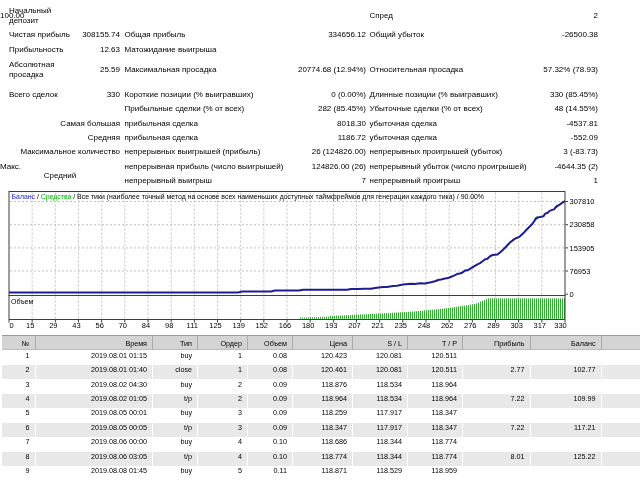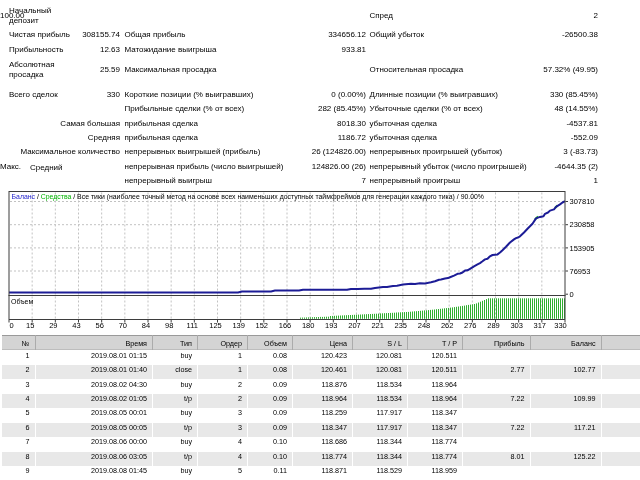--- a/index.html
+++ b/index.html
@@ -22,26 +22,26 @@
 <div style="position:absolute;left:400px;width:198px;top:11.15px;text-align:right;">2</div>
 <div style="position:absolute;left:9px;top:30.2px;">Чистая прибыль</div>
 <div style="position:absolute;left:0;width:120px;top:30.2px;text-align:right;">308155.74</div>
 <div style="position:absolute;left:124.5px;top:30.2px;">Общая прибыль</div>
 <div style="position:absolute;left:150px;width:216px;top:30.2px;text-align:right;">334656.12</div>
 <div style="position:absolute;left:369.5px;top:30.2px;">Общий убыток</div>
 <div style="position:absolute;left:400px;width:198px;top:30.2px;text-align:right;">-26500.38</div>
 <div style="position:absolute;left:9px;top:44.7px;">Прибыльность</div>
 <div style="position:absolute;left:0;width:120px;top:44.7px;text-align:right;">12.63</div>
 <div style="position:absolute;left:124.5px;top:44.7px;">Матожидание выигрыша</div>
-<div style="position:absolute;left:150px;width:216px;top:44.7px;text-align:right;">933.81</div>
 <div style="position:absolute;left:9px;top:60.4px;">Абсолютная<br>просадка</div>
 <div style="position:absolute;left:0;width:120px;top:65.15px;text-align:right;">25.59</div>
 <div style="position:absolute;left:124.5px;top:65.15px;">Максимальная просадка</div>
+<div style="position:absolute;left:150px;width:216px;top:65.15px;text-align:right;">20774.68 (12.94%)</div>
 <div style="position:absolute;left:369.5px;top:65.15px;">Относительная просадка</div>
-<div style="position:absolute;left:400px;width:198px;top:65.15px;text-align:right;">57.32% (49.95)</div>
+<div style="position:absolute;left:400px;width:198px;top:65.15px;text-align:right;">57.32% (78.93)</div>
 <div style="position:absolute;left:9px;top:89.7px;">Всего сделок</div>
 <div style="position:absolute;left:0;width:120px;top:89.7px;text-align:right;">330</div>
 <div style="position:absolute;left:124.5px;top:89.7px;">Короткие позиции (% выигравших)</div>
 <div style="position:absolute;left:150px;width:216px;top:89.7px;text-align:right;">0 (0.00%)</div>
 <div style="position:absolute;left:369.5px;top:89.7px;">Длинные позиции (% выигравших)</div>
 <div style="position:absolute;left:400px;width:198px;top:89.7px;text-align:right;">330 (85.45%)</div>
 <div style="position:absolute;left:124.5px;top:104.1px;">Прибыльные сделки (% от всех)</div>
 <div style="position:absolute;left:150px;width:216px;top:104.1px;text-align:right;">282 (85.45%)</div>
 <div style="position:absolute;left:369.5px;top:104.1px;">Убыточные сделки (% от всех)</div>
 <div style="position:absolute;left:400px;width:198px;top:104.1px;text-align:right;">48 (14.55%)</div>
@@ -58,21 +58,21 @@
 <div style="position:absolute;left:0;width:120px;top:147.3px;text-align:right;">Максимальное количество</div>
 <div style="position:absolute;left:124.5px;top:147.3px;">непрерывных выигрышей (прибыль)</div>
 <div style="position:absolute;left:150px;width:216px;top:147.3px;text-align:right;">26 (124826.00)</div>
 <div style="position:absolute;left:369.5px;top:147.3px;">непрерывных проигрышей (убыток)</div>
 <div style="position:absolute;left:400px;width:198px;top:147.3px;text-align:right;">3 (-83.73)</div>
 <div style="position:absolute;left:0;width:120px;top:161.7px;text-align:left;">Макс.</div>
 <div style="position:absolute;left:124.5px;top:161.7px;">непрерывная прибыль (число выигрышей)</div>
 <div style="position:absolute;left:150px;width:216px;top:161.7px;text-align:right;">124826.00 (26)</div>
 <div style="position:absolute;left:369.5px;top:161.7px;">непрерывный убыток (число проигрышей)</div>
 <div style="position:absolute;left:400px;width:198px;top:161.7px;text-align:right;">-4644.35 (2)</div>
-<div style="position:absolute;left:0;width:120px;top:163px;text-align:left;padding-left:30px;">Средний</div>
+<div style="position:absolute;left:0;width:120px;top:171px;text-align:center;">Средний</div>
 <div style="position:absolute;left:124.5px;top:176.1px;">непрерывный выигрыш</div>
 <div style="position:absolute;left:150px;width:216px;top:176.1px;text-align:right;">7</div>
 <div style="position:absolute;left:369.5px;top:176.1px;">непрерывный проигрыш</div>
 <div style="position:absolute;left:400px;width:198px;top:176.1px;text-align:right;">1</div>
 <div id="chart">
 <svg width="640" height="146" viewBox="0 185 640 146" font-family="Liberation Sans, sans-serif" font-size="8">
 <rect x="9" y="191.5" width="556" height="128" fill="#fff"></rect>
 <path d="M32.17 192.5V295 M32.17 296.5V319 M55.33 192.5V295 M55.33 296.5V319 M78.50 192.5V295 M78.50 296.5V319 M101.67 192.5V295 M101.67 296.5V319 M124.83 192.5V295 M124.83 296.5V319 M148.00 192.5V295 M148.00 296.5V319 M171.17 192.5V295 M171.17 296.5V319 M194.33 192.5V295 M194.33 296.5V319 M217.50 192.5V295 M217.50 296.5V319 M240.67 192.5V295 M240.67 296.5V319 M263.83 192.5V295 M263.83 296.5V319 M287.00 192.5V295 M287.00 296.5V319 M310.17 192.5V295 M310.17 296.5V319 M333.33 192.5V295 M333.33 296.5V319 M356.50 192.5V295 M356.50 296.5V319 M379.67 192.5V295 M379.67 296.5V319 M402.83 192.5V295 M402.83 296.5V319 M426.00 192.5V295 M426.00 296.5V319 M449.17 192.5V295 M449.17 296.5V319 M472.33 192.5V295 M472.33 296.5V319 M495.50 192.5V295 M495.50 296.5V319 M518.67 192.5V295 M518.67 296.5V319 M541.83 192.5V295 M541.83 296.5V319 M10 201.5H564 M10 224.7H564 M10 247.9H564 M10 271.0H564" stroke="#c2c2c2" stroke-width="1" fill="none" stroke-dasharray="2,2"></path>
 <path d="M300.5 318.8V317.6 M302.5 318.8V317.5 M304.5 318.8V317.5 M306.5 318.8V317.4 M308.5 318.8V317.3 M310.5 318.8V317.3 M312.5 318.8V317.2 M314.5 318.8V317.1 M316.5 318.8V317.1 M318.5 318.8V317.0 M320.5 318.8V316.9 M322.5 318.8V316.9 M324.5 318.8V316.8 M326.5 318.8V316.7 M328.5 318.8V316.7 M330.5 318.8V316.0 M332.5 318.8V315.9 M334.5 318.8V315.8 M336.5 318.8V315.7 M338.5 318.8V315.6 M340.5 318.8V315.5 M342.5 318.8V315.4 M344.5 318.8V315.3 M346.5 318.8V315.2 M348.5 318.8V315.1 M350.5 318.8V315.0 M352.5 318.8V314.9 M354.5 318.8V314.8 M356.5 318.8V314.7 M358.5 318.8V314.6 M360.5 318.8V314.5 M362.5 318.8V314.4 M364.5 318.8V314.3 M366.5 318.8V314.2 M368.5 318.8V314.1 M370.5 318.8V314.0 M372.5 318.8V313.9 M374.5 318.8V313.8 M376.5 318.8V313.7 M378.5 318.8V313.6 M380.5 318.8V313.4 M382.5 318.8V313.3 M384.5 318.8V313.2 M386.5 318.8V313.1 M388.5 318.8V313.0 M390.5 318.8V312.9 M392.5 318.8V312.8 M394.5 318.8V312.7 M396.5 318.8V312.5 M398.5 318.8V312.4 M400.5 318.8V312.3 M402.5 318.8V312.2 M404.5 318.8V312.1 M406.5 318.8V312.0 M408.5 318.8V311.9 M410.5 318.8V311.7 M412.5 318.8V311.5 M414.5 318.8V311.3 M416.5 318.8V311.2 M418.5 318.8V311.0 M420.5 318.8V310.8 M422.5 318.8V310.6 M424.5 318.8V310.4 M426.5 318.8V310.3 M428.5 318.8V310.1 M430.5 318.8V309.9 M432.5 318.8V309.7 M434.5 318.8V309.5 M436.5 318.8V309.2 M438.5 318.8V309.0 M440.5 318.8V308.8 M442.5 318.8V308.6 M444.5 318.8V308.3 M446.5 318.8V308.1 M448.5 318.8V307.9 M450.5 318.8V307.6 M452.5 318.8V307.4 M454.5 318.8V307.1 M456.5 318.8V306.8 M458.5 318.8V306.5 M460.5 318.8V306.2 M462.5 318.8V305.9 M464.5 318.8V305.6 M466.5 318.8V305.2 M468.5 318.8V304.9 M470.5 318.8V304.6 M472.5 318.8V304.3 M474.5 318.8V304.0 M476.5 318.8V303.4 M478.5 318.8V302.5 M480.5 318.8V301.7 M482.5 318.8V300.8 M484.5 318.8V300.0 M486.5 318.8V299.1 M488.5 318.8V298.3 M490.5 318.8V298.3 M492.5 318.8V298.3 M494.5 318.8V298.3 M496.5 318.8V298.3 M498.5 318.8V298.3 M500.5 318.8V298.3 M502.5 318.8V298.3 M504.5 318.8V298.3 M506.5 318.8V298.3 M508.5 318.8V298.3 M510.5 318.8V298.3 M512.5 318.8V298.3 M514.5 318.8V298.3 M516.5 318.8V298.3 M518.5 318.8V298.3 M520.5 318.8V298.3 M522.5 318.8V298.3 M524.5 318.8V298.3 M526.5 318.8V298.3 M528.5 318.8V298.3 M530.5 318.8V298.3 M532.5 318.8V298.3 M534.5 318.8V298.3 M536.5 318.8V298.3 M538.5 318.8V298.3 M540.5 318.8V298.3 M542.5 318.8V298.3 M544.5 318.8V298.3 M546.5 318.8V298.3 M548.5 318.8V298.3 M550.5 318.8V298.3 M552.5 318.8V298.3 M554.5 318.8V298.3 M556.5 318.8V298.3 M558.5 318.8V298.3 M560.5 318.8V298.3 M562.5 318.8V298.3 M564.5 318.8V298.3" stroke="#2fae2f" stroke-width="1" fill="none"></path>
 <path d="M535 219.5 L538 216.5 M555 208 L557.5 205.5" stroke="#16b316" stroke-width="2" fill="none"></path>

